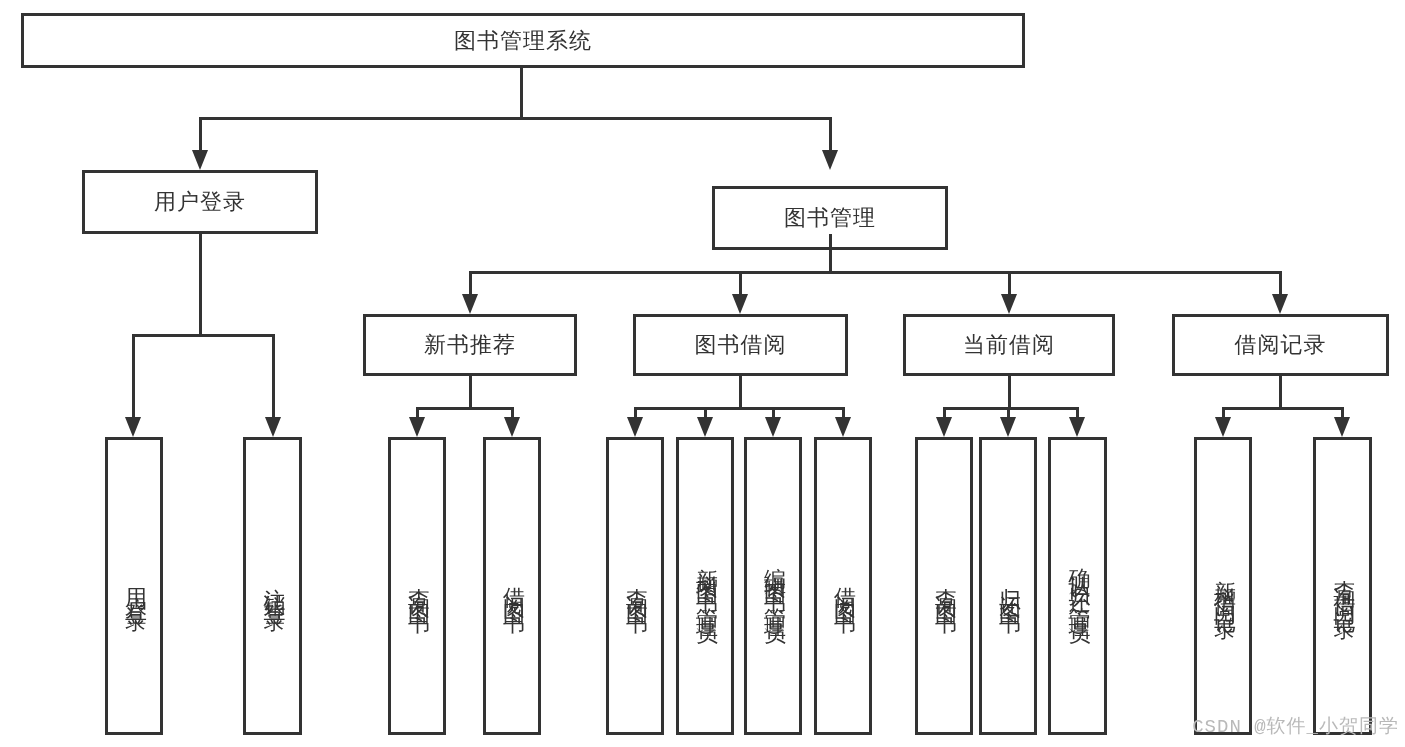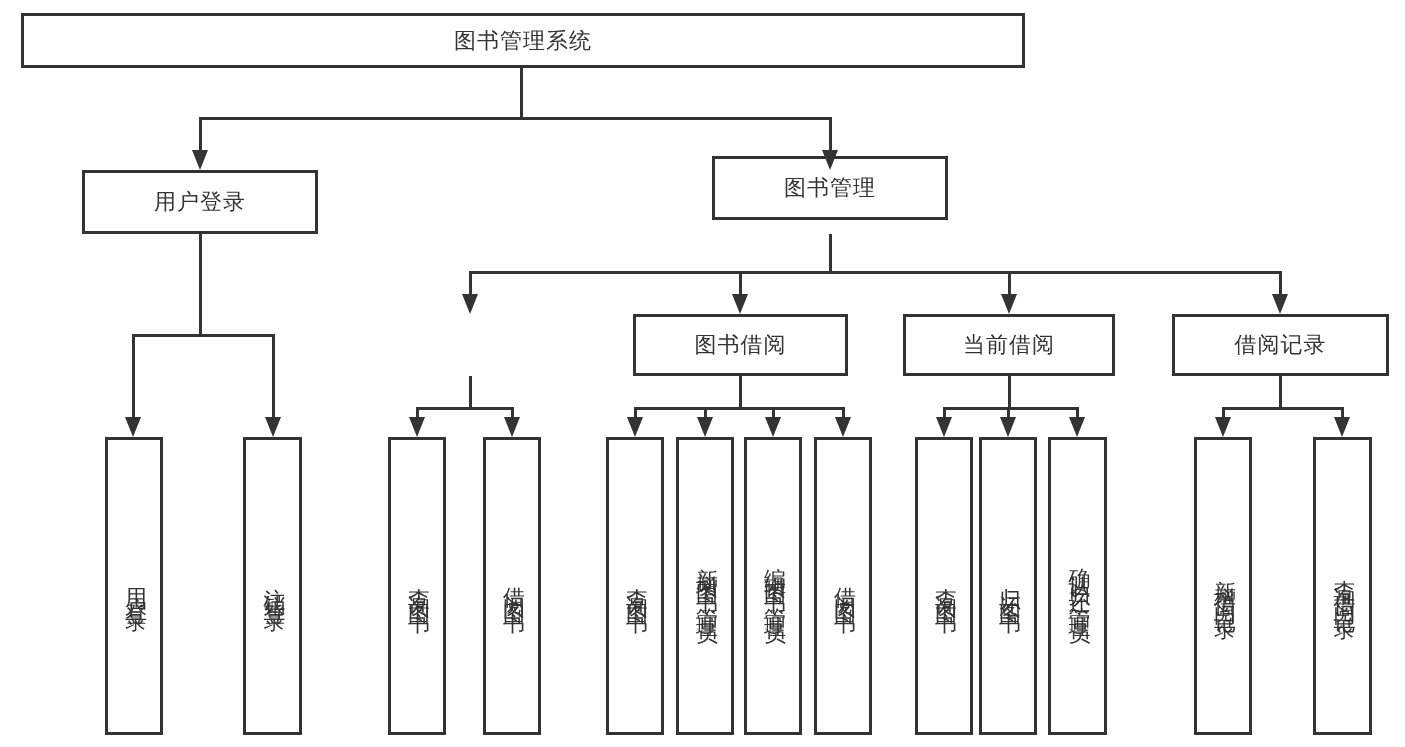--- a/index.html
+++ b/index.html
@@ -52,24 +52,27 @@
 
 <div id="canvas">
 
   <div class="box h" style="left:21px;top:13px;width:1004px;height:55px">
     <span>图书管理系统</span>
   </div>
 
   <div class="box h" style="left:82px;top:170px;width:236px;height:64px">
     <span>用户登录</span>
   </div>
-  <div class="box h" style="left:712px;top:156px;width:236px;height:64px">
+  <div class="box h" style="left:712px;top:186px;width:236px;height:64px">
     <span>图书管理</span>
   </div>
 
+  <div class="box h" style="left:363px;top:314px;width:214px;height:62px">
+    <span>新书推荐</span>
+  </div>
   <div class="box h" style="left:903px;top:314px;width:212px;height:62px">
     <span>当前借阅</span>
   </div>
   <div class="box h" style="left:633px;top:314px;width:215px;height:62px">
     <span>图书借阅</span>
   </div>
   <div class="box h" style="left:1172px;top:314px;width:217px;height:62px">
     <span>借阅记录</span>
   </div>
 
@@ -110,20 +113,21 @@
     <span>确认归还（管理员）</span>
   </div>
 
   <div class="box v" style="left:1194px;top:437px;width:58px;height:298px">
     <span>新增借阅记录</span>
   </div>
   <div class="box v" style="left:1313px;top:437px;width:59px;height:298px">
     <span>查询借阅记录</span>
   </div>
 
+  <div id="watermark">CSDN @软件_小贺同学</div>
 <div class="vline" style="left: 519.5px; top: 68px; width: 3px; height: 50px;"></div>
     <div class="hline" style="left: 198.5px; top: 116.5px; width: 633px; height: 3px;"></div>
     <div class="ashaft" style="left: 198.5px; top: 118px; width: 3px; height: 36px;"></div>
     <div class="ahead" style="left: 192px; top: 150px;"></div>
     <div class="ashaft" style="left: 828.5px; top: 118px; width: 3px; height: 36px;"></div>
     <div class="ahead" style="left: 822px; top: 150px;"></div>
     <div class="vline" style="left: 198.5px; top: 234px; width: 3px; height: 101px;"></div>
     <div class="hline" style="left: 131.5px; top: 333.5px; width: 143px; height: 3px;"></div>
     <div class="ashaft" style="left: 131.5px; top: 335px; width: 3px; height: 86px;"></div>
     <div class="ahead" style="left: 125px; top: 417px;"></div>

